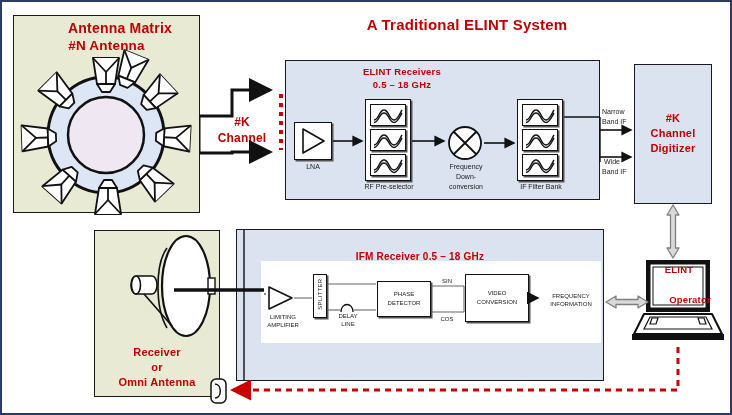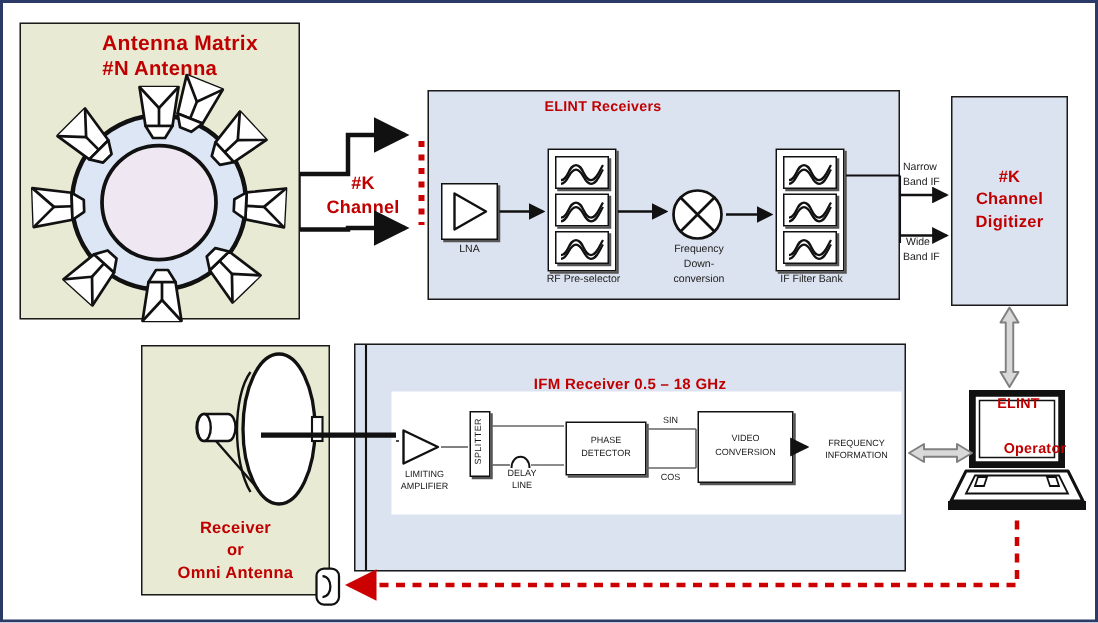--- a/index.html
+++ b/index.html
@@ -23,20 +23,21 @@
   .blk{background:#ffffff;border:1.5px solid #111;box-shadow:1.5px 1.5px 0 #555;}
 
   svg{display:block;overflow:visible;}
   .ovl{position:absolute;left:0;top:0;width:732px;height:415px;pointer-events:none;}
 </style>
 </head>
 <body>
 
 <div id="root">
 
+  <div class="abs title" style="left:300px;top:14px;width:330px;font-size:15px;">A Traditional ELINT System</div>
 
   <div class="abs olive" style="left:11px;top:13px;width:187px;height:198px;"></div>
   <div class="abs title" style="left:13px;top:18px;width:210px;font-size:14px;">Antenna Matrix</div>
   <div class="abs title" style="left:13px;top:36px;width:183px;font-size:13.5px;">#N Antenna</div>
 
   <svg class="abs" style="left:18px;top:58px;" width="172" height="150" viewBox="0 0 172 150">
     <g>
       <circle cx="86" cy="75" r="58" fill="#dce6f5" stroke="#111" stroke-width="3"></circle>
       <circle cx="86" cy="75" r="38" fill="#efe8f2" stroke="#111" stroke-width="2.5"></circle>
     </g>
@@ -97,20 +98,21 @@
           <path d="M0,2 L0,14"></path>
       </g>
     </g>
   </svg>
 
   <div class="abs title" style="left:210px;top:113px;width:60px;font-size:12px;">#K</div>
   <div class="abs title" style="left:200px;top:129px;width:80px;font-size:12px;">Channel</div>
 
   <div class="abs bluepanel" style="left:283px;top:58px;width:315px;height:140px;"></div>
   <div class="abs title" style="left:300px;top:64px;width:200px;font-size:9.5px;">ELINT Receivers</div>
+  <div class="abs title" style="left:300px;top:77px;width:200px;font-size:9.5px;">0.5 – 18 GHz</div>
 
   <div class="abs blk" style="left:292px;top:120px;width:38px;height:38px;"></div>
   <svg class="abs" style="left:298px;top:125px;" width="27" height="28" viewBox="0 0 27 28">
     <path d="M3,2 L24,14 L3,26 Z" fill="#fff" stroke="#111" stroke-width="1.6" stroke-linejoin="round"></path>
   </svg>
   <div class="abs lbl xs" style="left:288px;top:161px;width:46px;">LNA</div>
 
   <div class="abs blk" style="left:363px;top:97px;width:46px;height:82px;"></div>
   <div class="abs blk" style="left:368px;top:102px;width:36px;height:22px;"></div>
   <div class="abs blk" style="left:368px;top:127px;width:36px;height:22px;"></div>

